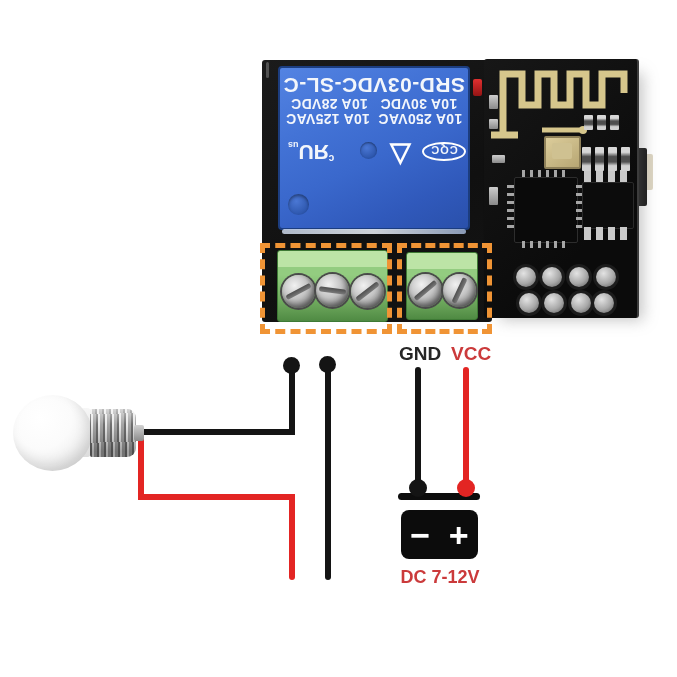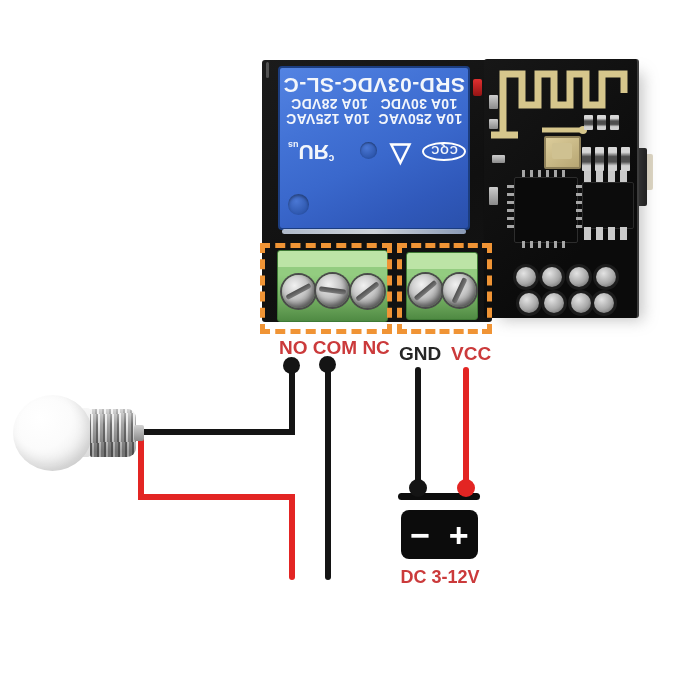--- a/index.html
+++ b/index.html
@@ -173,21 +173,20 @@
         <div class="slot" style="transform:rotate(-40deg);"></div>
       </div>
     <div class="screw" style="left:36px;top:21px;">
         <div class="slot" style="transform:rotate(-65deg);"></div>
       </div>
   </div>
 
   <div class="dash dash-left"></div>
   <div class="dash dash-right"></div>
 
-  <div class="lbl red" style="left:279px;top:337px;">NO COM NC</div>
   <div class="lbl dark" style="left:399px;top:343px;">GND</div>
   <div class="lbl red" style="left:451px;top:343px;">VCC</div>
 
   <div class="dot" style="left:283px;top:357px;"></div>
   <div class="dot" style="left:319px;top:356px;"></div>
   <div class="w" style="left:289px;top:364px;width:6px;height:70px;"></div>
   <div class="w" style="left:139px;top:429px;width:156px;height:6px;"></div>
   <div class="w" style="left:325px;top:364px;width:6px;height:216px;border-radius:0 0 3px 3px;"></div>
   <div class="w red-w" style="left:138px;top:438px;width:6px;height:62px;"></div>
   <div class="w red-w" style="left:138px;top:494px;width:157px;height:6px;"></div>
@@ -201,15 +200,15 @@
   <div class="abs bulb-globe"></div>
   <div class="abs bulb-base"></div>
   <div class="abs bulb-tip"></div>
 
   <div class="abs bus"></div>
   <div class="abs battery">
     <span>−</span>
     <span>+</span>
   </div>
 
-  <div class="lbl red" style="left:398px;top:567px;width:84px;text-align:center;font-size:18px;">DC 3-12V</div>
+  <div class="lbl red" style="left:398px;top:567px;width:84px;text-align:center;font-size:18px;">DC 7-12V</div>
 
 </div>
 
 </body></html>

